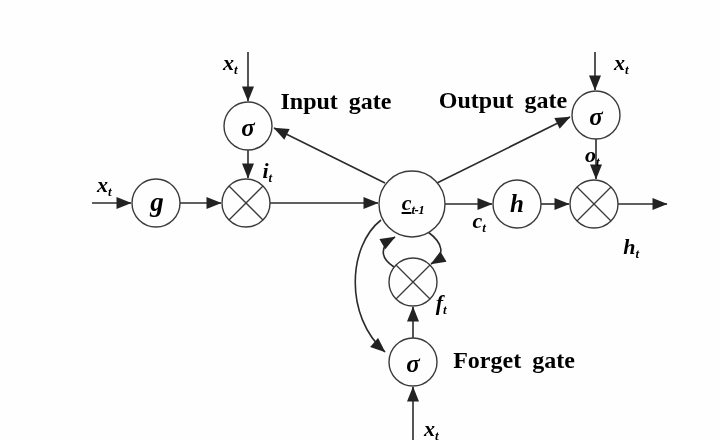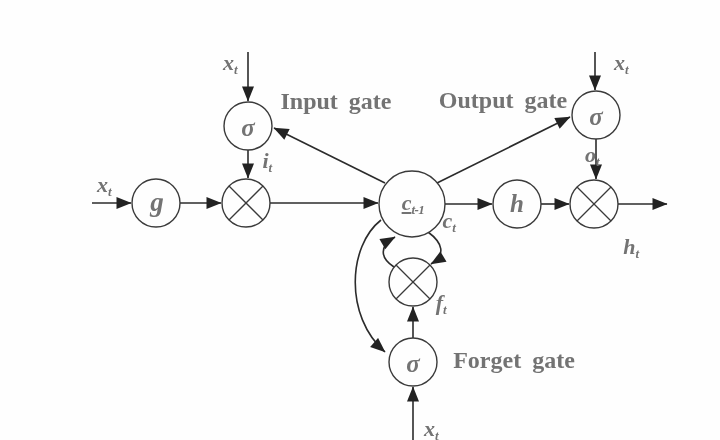--- a/index.html
+++ b/index.html
@@ -31,21 +31,21 @@
     fill: #fefefe;
   }
   .cross {
     stroke: #3a3a3a;
     stroke-width: 1.3;
   }
   .lbl {
     position: absolute;
     transform: translate(-50%, -50%);
     white-space: nowrap;
-    color: #737373;
+    color: #000000;
     line-height: 1;
   }
   .gate-text {
     font-weight: bold;
     font-size: 24px;
     word-spacing: 5px;
     letter-spacing: 0px;
   }
   .math {
     font-weight: bold;
@@ -181,19 +181,19 @@
   <div class="lbl node-glyph glyph-h" style="left:517px; top:203px">h</div>
   <div class="lbl node-glyph" style="left:248px; top:127px">σ</div>
   <div class="lbl node-glyph" style="left:596px; top:116px">σ</div>
   <div class="lbl node-glyph" style="left:413px; top:363px">σ</div>
   <div class="lbl cellmath" style="left:413px; top:204px"><span>c</span><sub>t-1</sub></div>
 
   <div class="lbl math" style="left:230px; top:64px"><span>x</span><sub>t</sub></div>
   <div class="lbl math" style="left:104px; top:186px"><span>x</span><sub>t</sub></div>
   <div class="lbl math" style="left:621px; top:64px"><span>x</span><sub>t</sub></div>
   <div class="lbl math" style="left:431px; top:430px"><span>x</span><sub>t</sub></div>
-  <div class="lbl math" style="left:267px; top:162px"><span>i</span><sub>t</sub></div>
+  <div class="lbl math" style="left:267px; top:172px"><span>i</span><sub>t</sub></div>
   <div class="lbl math" style="left:592px; top:156px"><span>o</span><sub>t</sub></div>
   <div class="lbl math" style="left:441px; top:304px"><span>f</span><sub>t</sub></div>
-  <div class="lbl math" style="left:449px; top:222px"><span>c</span><sub>t</sub></div>
+  <div class="lbl math" style="left:479px; top:222px"><span>c</span><sub>t</sub></div>
   <div class="lbl math" style="left:631px; top:248px"><span>h</span><sub>t</sub></div>
 
 </div>
 
 </body></html>

